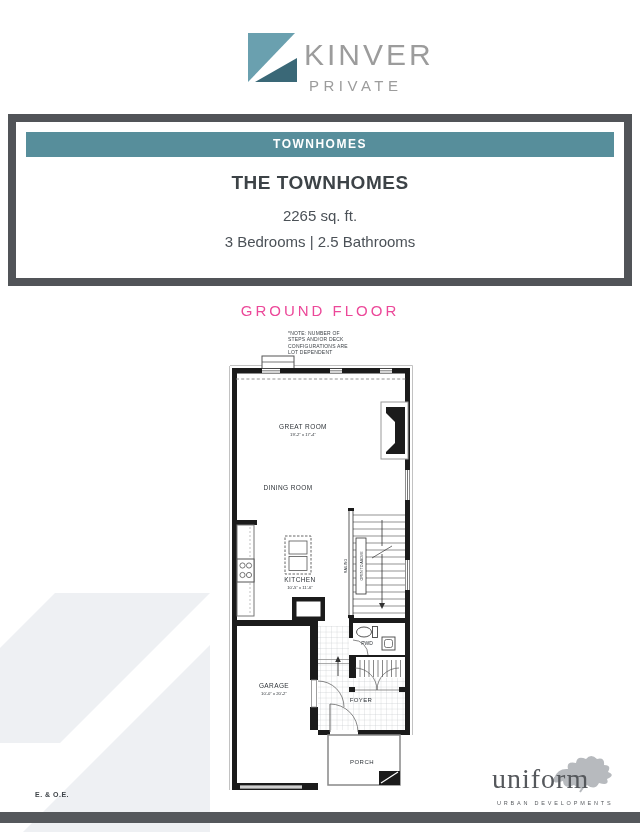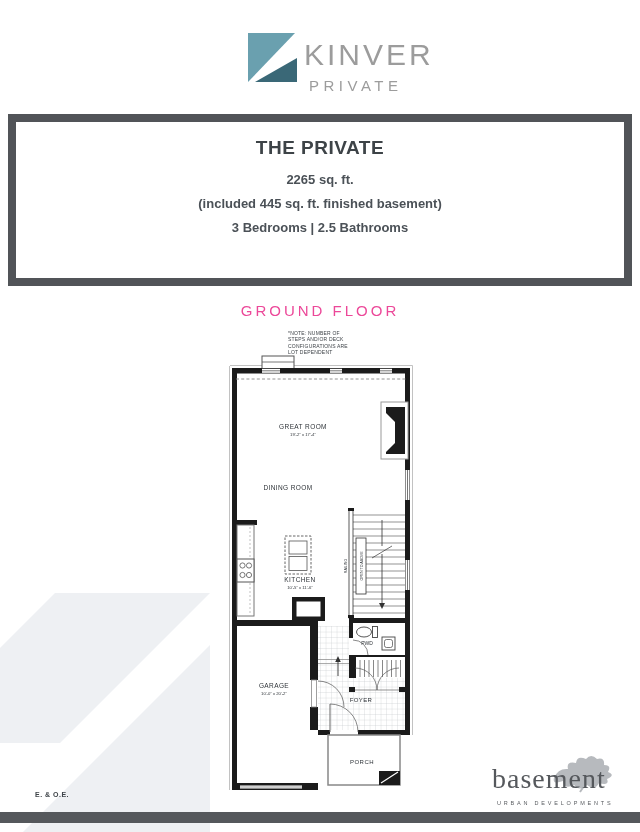--- a/index.html
+++ b/index.html
@@ -12,21 +12,21 @@
               color:#9c9c9c;font-weight:400;}
   .brand-tagline{position:absolute;left:309px;top:77px;font-size:15px;letter-spacing:4.5px;
                  color:#9c9c9c;}
 
   
   .card{position:absolute;left:8px;top:114px;width:608px;height:156px;
         border:8px solid #515458;background:#fff;text-align:center;}
   .banner{margin:10px 10px 0 10px;height:25px;line-height:25px;color:#fff;
           font-size:12px;font-weight:bold;letter-spacing:1.5px;}
   .card-title{margin-top:15px;font-size:19px;font-weight:bold;letter-spacing:.5px;color:#3d4347;}
-  .card-line{margin-top:9px;font-size:13px;color:#4b5157;font-weight:bold;}
+  .card-line{margin-top:9px;font-size:15px;color:#4b5157;}
   .card-line.first{margin-top:13px;}
 
   .plan-heading{position:absolute;left:0;top:302px;width:640px;text-align:center;
                 font-size:15px;letter-spacing:3px;color:#ec4899;}
   .plan-note{position:absolute;left:288px;top:330px;width:86px;font-size:5px;line-height:6.3px;
              color:#3a3f44;white-space:pre-line;letter-spacing:.2px;}
 
   
   .eoe{position:absolute;left:35px;top:791px;font-size:7px;font-weight:bold;
        letter-spacing:.5px;color:#3f4449;}
@@ -48,23 +48,23 @@
   </svg>
 
   <svg class="abs" style="left:248px;top:32px" width="50" height="50" viewBox="0 0 50 50">
     <polygon points="0,1 47,1 0,50" fill="#6AA0AF"></polygon>
     <polygon points="49,26 49,50 7,50" fill="#3A6877"></polygon>
   </svg>
   <div class="brand-name">KINVER</div>
   <div class="brand-tagline">PRIVATE</div>
 
   <div class="card">
-    <div class="card-title">THE PRIVATE</div>
+    <div class="banner" style="background:#578E9B">TOWNHOMES</div>
+    <div class="card-title">THE TOWNHOMES</div>
     <div class="card-line first">2265 sq. ft.</div>
-    <div class="card-line">(included 445 sq. ft. finished basement)</div>
     <div class="card-line">3 Bedrooms  |  2.5 Bathrooms</div>
   </div>
 
   <div class="plan-heading">GROUND FLOOR</div>
   <div class="plan-note">*NOTE: NUMBER OF
 STEPS AND/OR DECK
 CONFIGURATIONS ARE
 LOT DEPENDENT</div>
 
   <svg class="abs" style="left:222px;top:352px" width="200" height="445" viewBox="0 0 200 445">
@@ -249,17 +249,17 @@
       <line x1="18" y1="435" x2="80" y2="435" stroke="#888" stroke-width="0.8"></line>
     </g>
   </svg>
 
   <div class="eoe">E. &amp; O.E.</div>
 
   <svg class="abs" style="left:540px;top:752px" width="80" height="42" viewBox="0 0 80 42">
     <path d="M14,26 Q18,16 28,17 Q26,9 36,11 Q37,3 46,7 Q51,1 57,7 Q65,5 64,13 Q72,13 68,20 Q76,23 67,27 Q70,34 59,31 Q55,39 47,33 Q40,40 34,33 Q24,38 23,29 Q12,33 14,26 Z" fill="#b7babe"></path>
     <path d="M14,26 Q30,28 44,34 L40,40" fill="none" stroke="#b7babe" stroke-width="2"></path>
   </svg>
-  <div class="dev-name">basement</div>
+  <div class="dev-name">uniform</div>
   <div class="dev-sub">URBAN DEVELOPMENTS</div>
 
   <div class="footer-bar" style="background:#55585C"></div>
 </div>
 
 </body></html>

